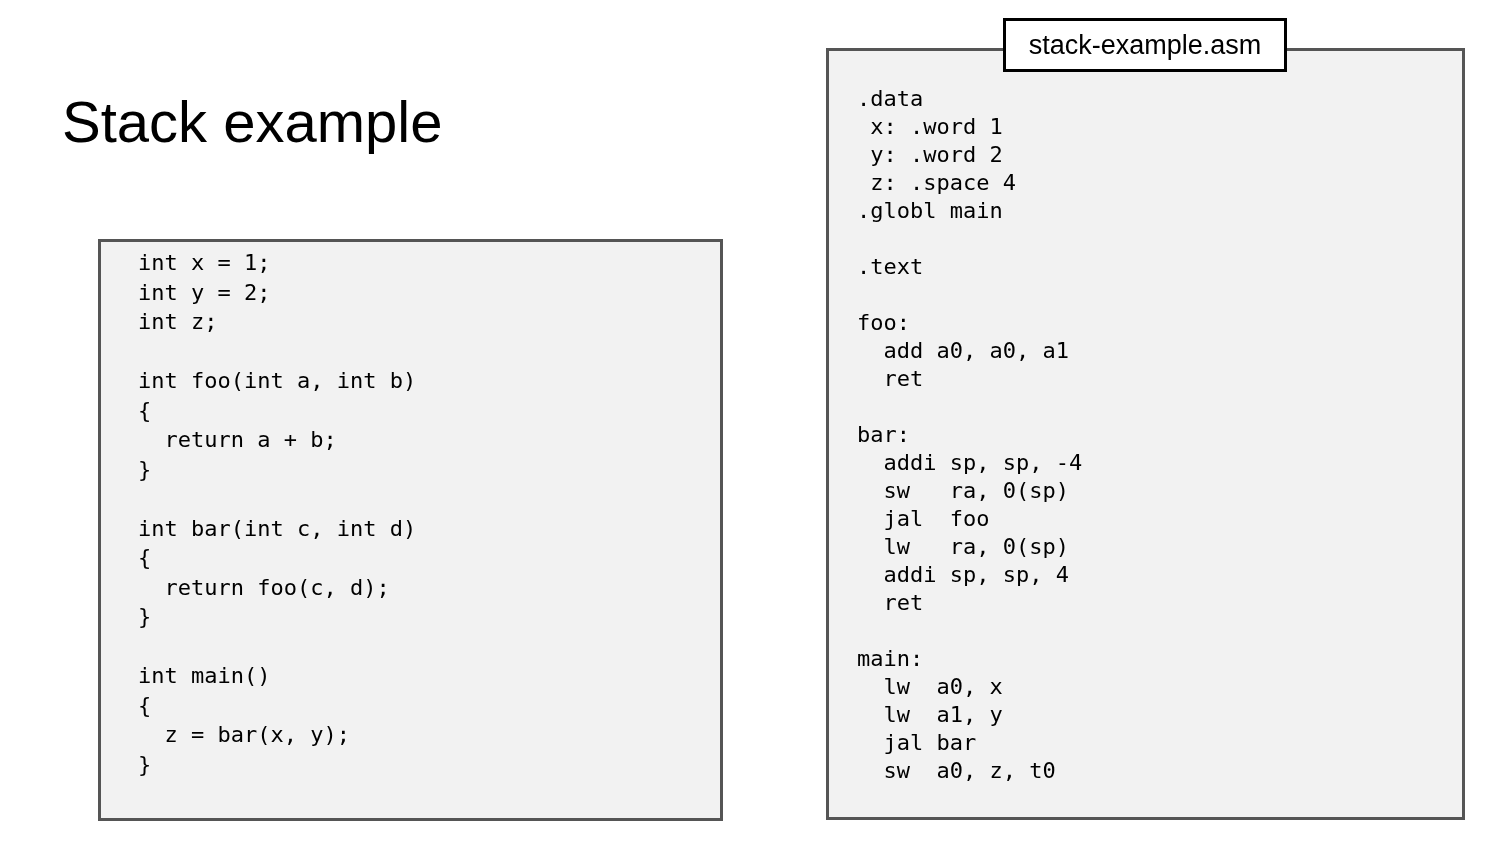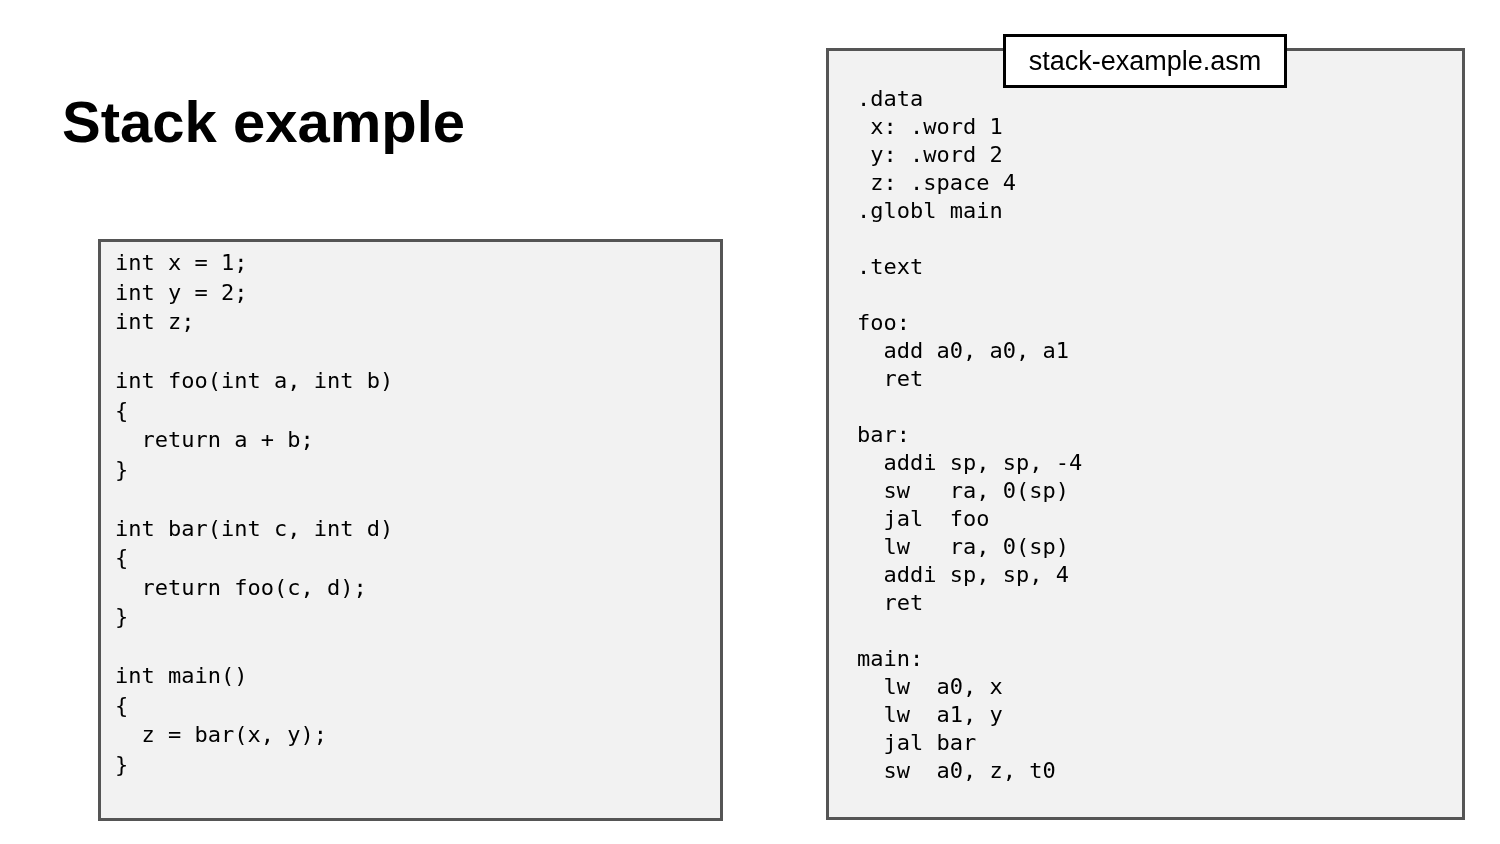--- a/index.html
+++ b/index.html
@@ -20,52 +20,51 @@
   }
   .slide {
     position: relative;
     width: 1500px; height: 844px;
     background: var(--background);
   }
   .title {
     position: absolute;
     left: 62px; top: 88px;
     font-size: 58px;
-    font-weight: 700;
+    font-weight: 400;
     line-height: 68px;
     letter-spacing: 0px;
     color: var(--text);
     white-space: nowrap;
   }
   .code-box {
     position: absolute;
     background: var(--box-fill);
     border: 3px solid var(--box-border);
   }
   .c-box   { left: 98px;  top: 239px; width: 625px; height: 582px; }
   .asm-box { left: 826px; top: 48px;  width: 639px; height: 772px; }
   .code {
     font-family: "DejaVu Sans Mono", "Liberation Mono", monospace;
     font-size: 22px;
     color: var(--text);
     white-space: pre;
   }
-  .c-box .code   { padding: 6px 0 0 14px;  line-height: 29.5px; }
+  .c-box .code   { padding: 6px 0 0 30px;  line-height: 29.5px; margin-left: 7px; }
   .asm-box .code { padding: 34px 0 0 28px; line-height: 28px; }
   .file-label {
     position: absolute;
     background: var(--label-fill);
     border: 3px solid var(--label-border);
     display: flex;
     align-items: center;
     justify-content: center;
     font-size: 27px;
     color: var(--text);
     white-space: nowrap;
-    margin-top: 16px;
   }
   .c-label   { left: 265px;  top: 203px; width: 282px; height: 55px; }
   .asm-label { left: 1003px; top: 18px;  width: 284px; height: 54px; }
 </style>
 </head>
 <body>
 
 <div class="slide">
 
   <h1 class="title">Stack example</h1>

